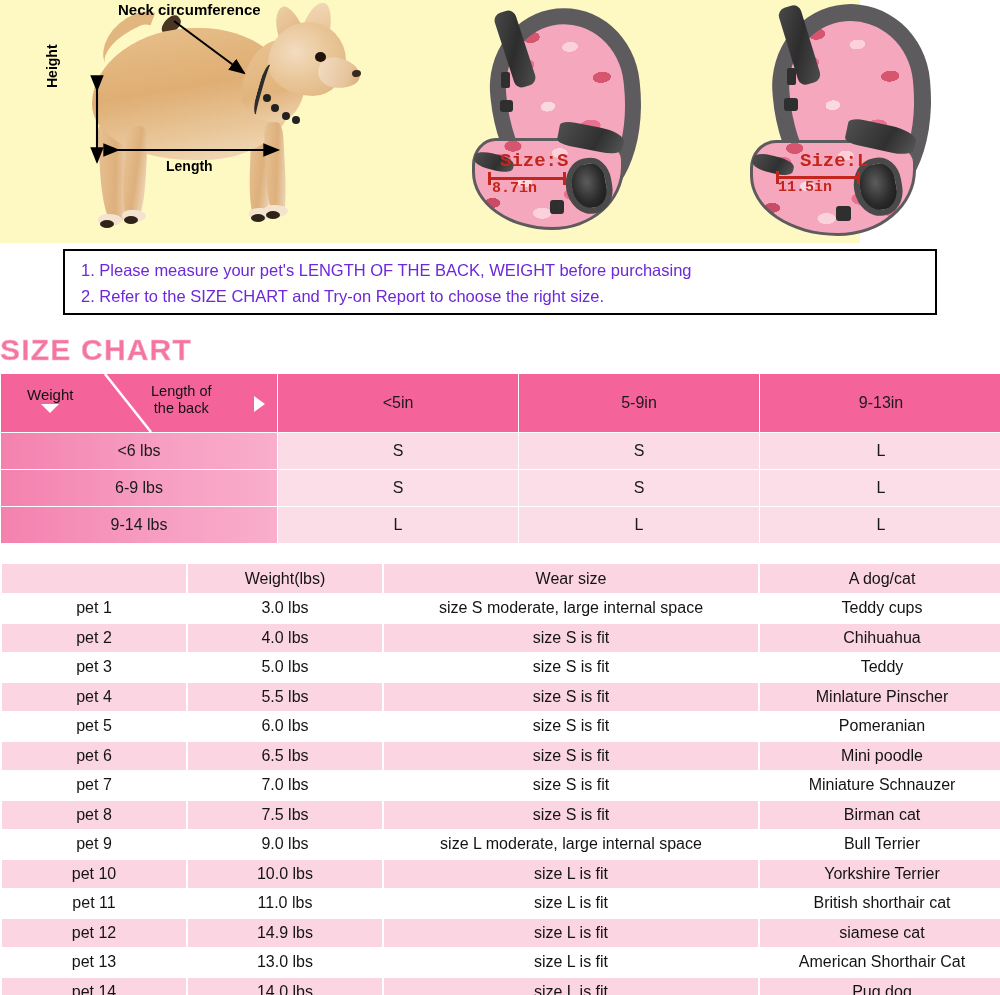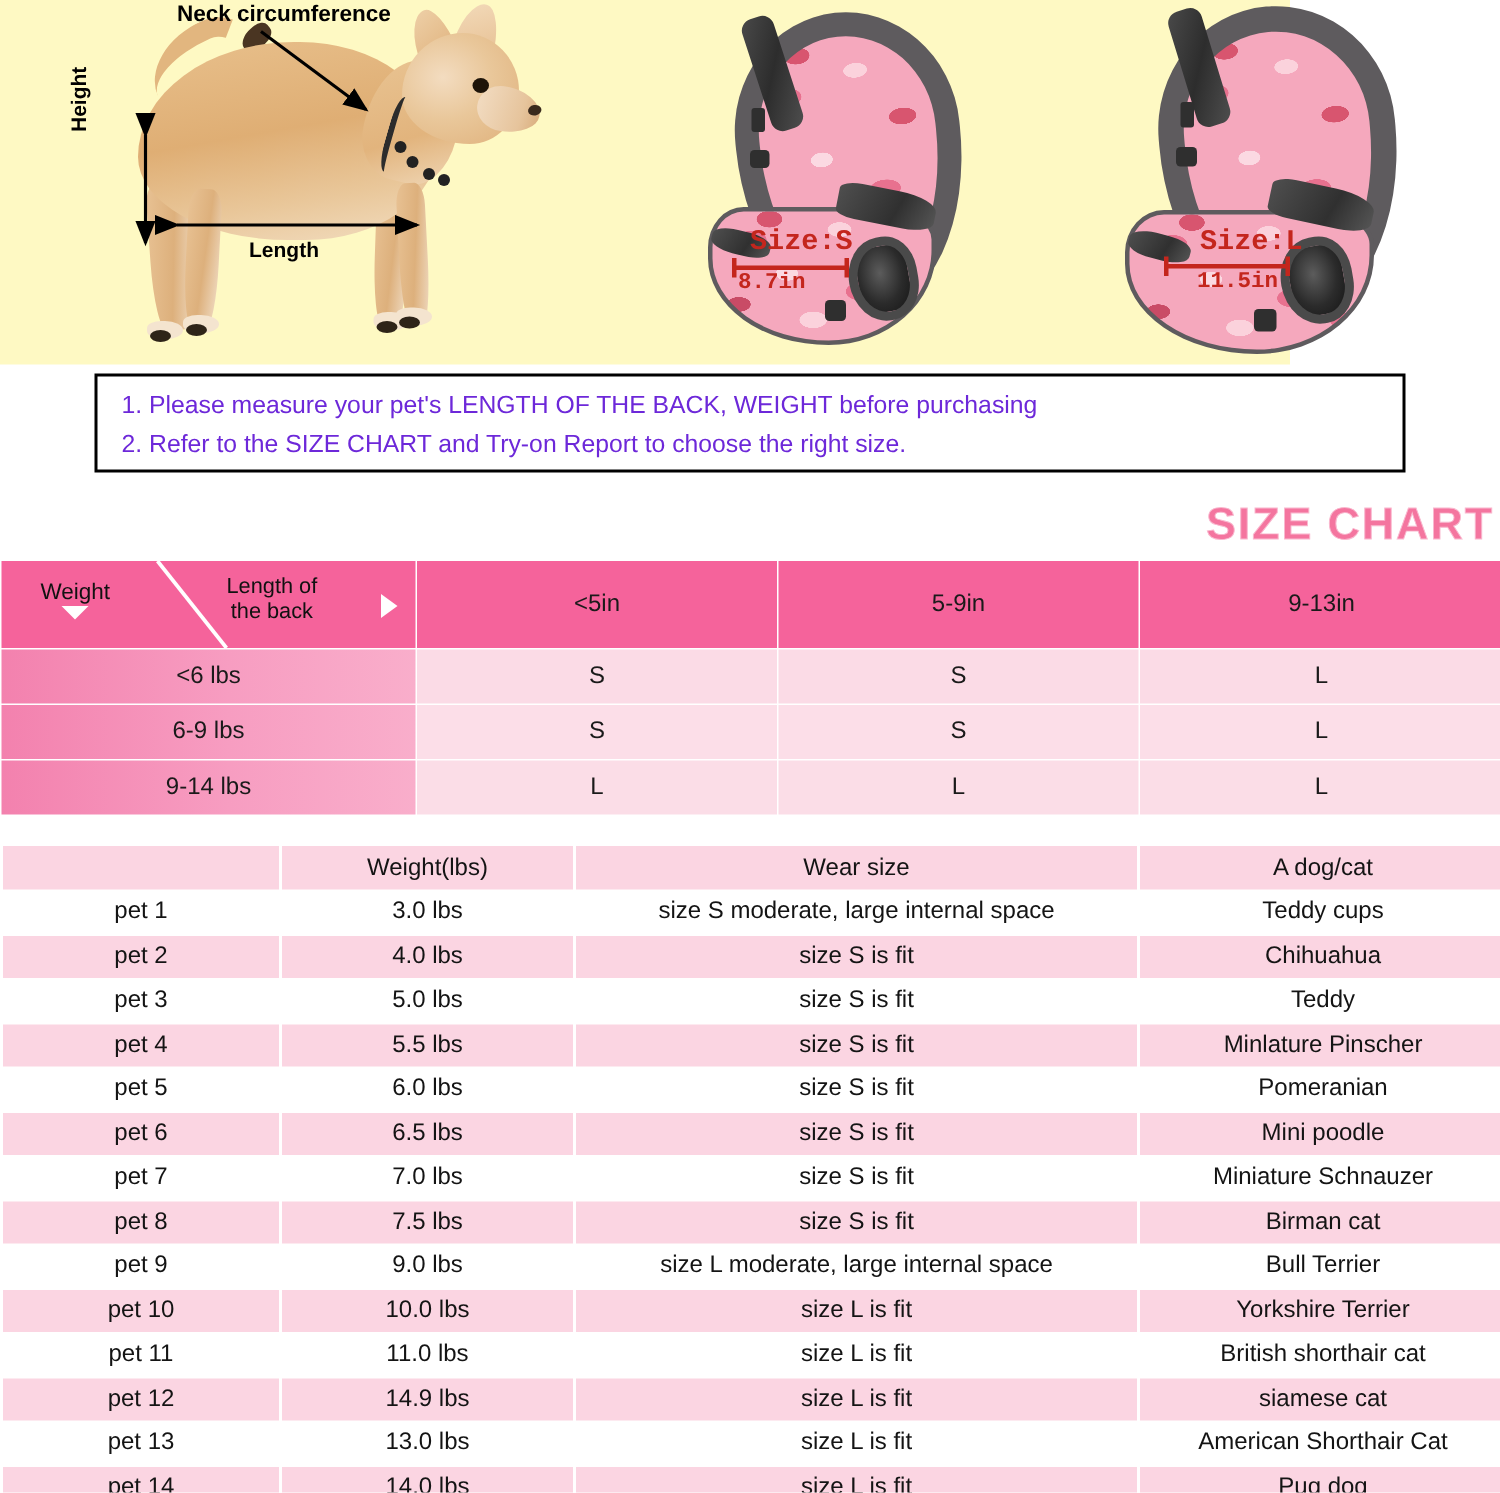--- a/index.html
+++ b/index.html
@@ -257,21 +257,21 @@
     color: #6d28d9;
     line-height: 1.55;
     white-space: nowrap;
   }
 
   
   .chart-title {
     position: absolute;
     left: 0; top: 333px;
     width: 996px;
-    text-align: right;
+    text-align: left;
     font-family: "Liberation Sans", sans-serif;
     font-size: 30px;
     font-weight: bold;
     letter-spacing: 1.2px;
     color: #f4759f;
     -webkit-text-stroke: 0.6px #f9b9cf;
   }
 
   
   .size-chart {
@@ -472,21 +472,21 @@
       <div class="bag-hole" style="left:122px; top:158px; width:48px; height:58px;
                   border-radius:50% 44% 46% 52%; transform: rotate(-10deg);
                   border:6px solid #4a4a4a;"></div>
 
       <div class="buckle" style="left:104px; top:206px; width:15px; height:15px; border-radius:3px;"></div>
 
       <div class="size-tag" style="left:68px; top:110px;">Size:L</div>
       <div class="meas-cap" style="left:44px; top:171px;"></div>
       <div class="meas-bar" style="left:44px; top:176px; width:84px;"></div>
       <div class="meas-cap" style="left:125px; top:171px;"></div>
-      <div class="meas-tag" style="left:46px; top:179px;margin-left:20px;">11.5in</div>
+      <div class="meas-tag" style="left:46px; top:179px;">11.5in</div>
     </div>
   </div>
 </div>
 
 <div class="instructions">
   <p>1. Please measure your pet's LENGTH OF THE BACK, WEIGHT before purchasing</p>
   <p>2. Refer to the SIZE CHART and Try-on Report to choose the right size.</p>
 </div>
 
 <div class="chart-title">SIZE CHART</div>

